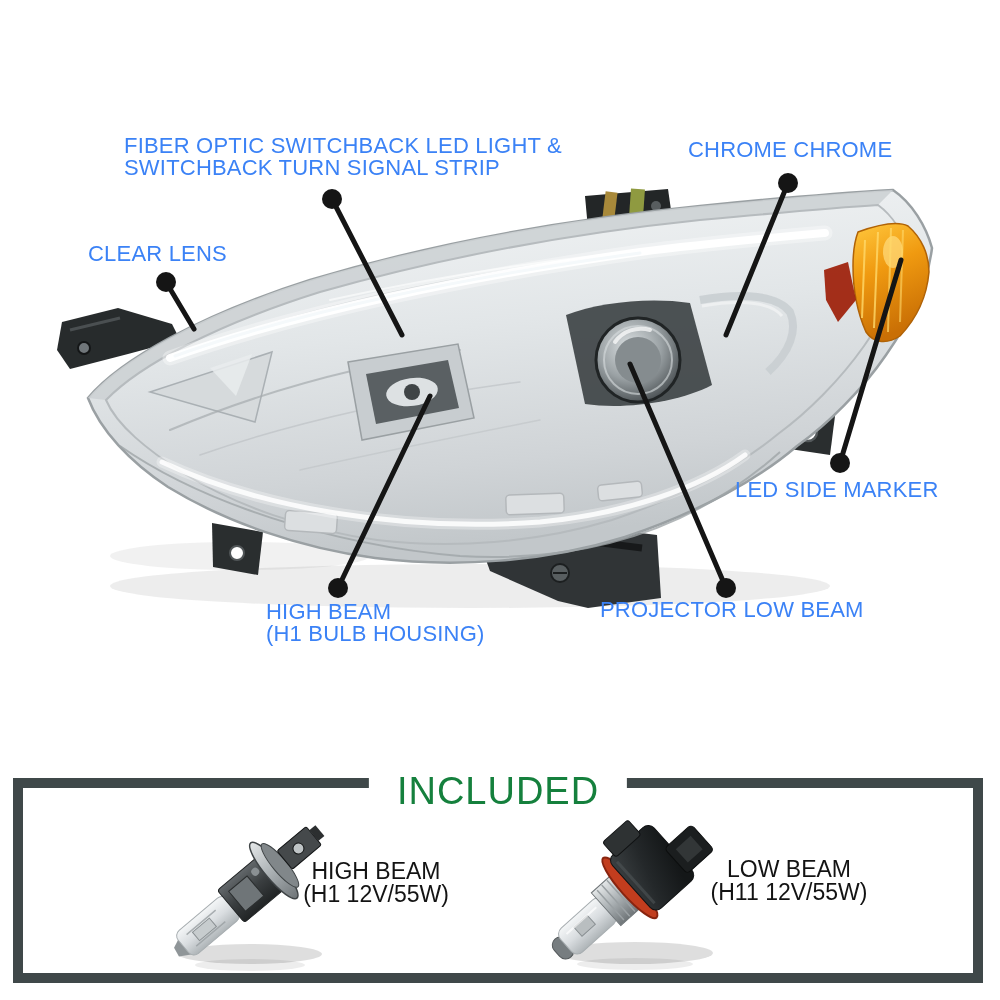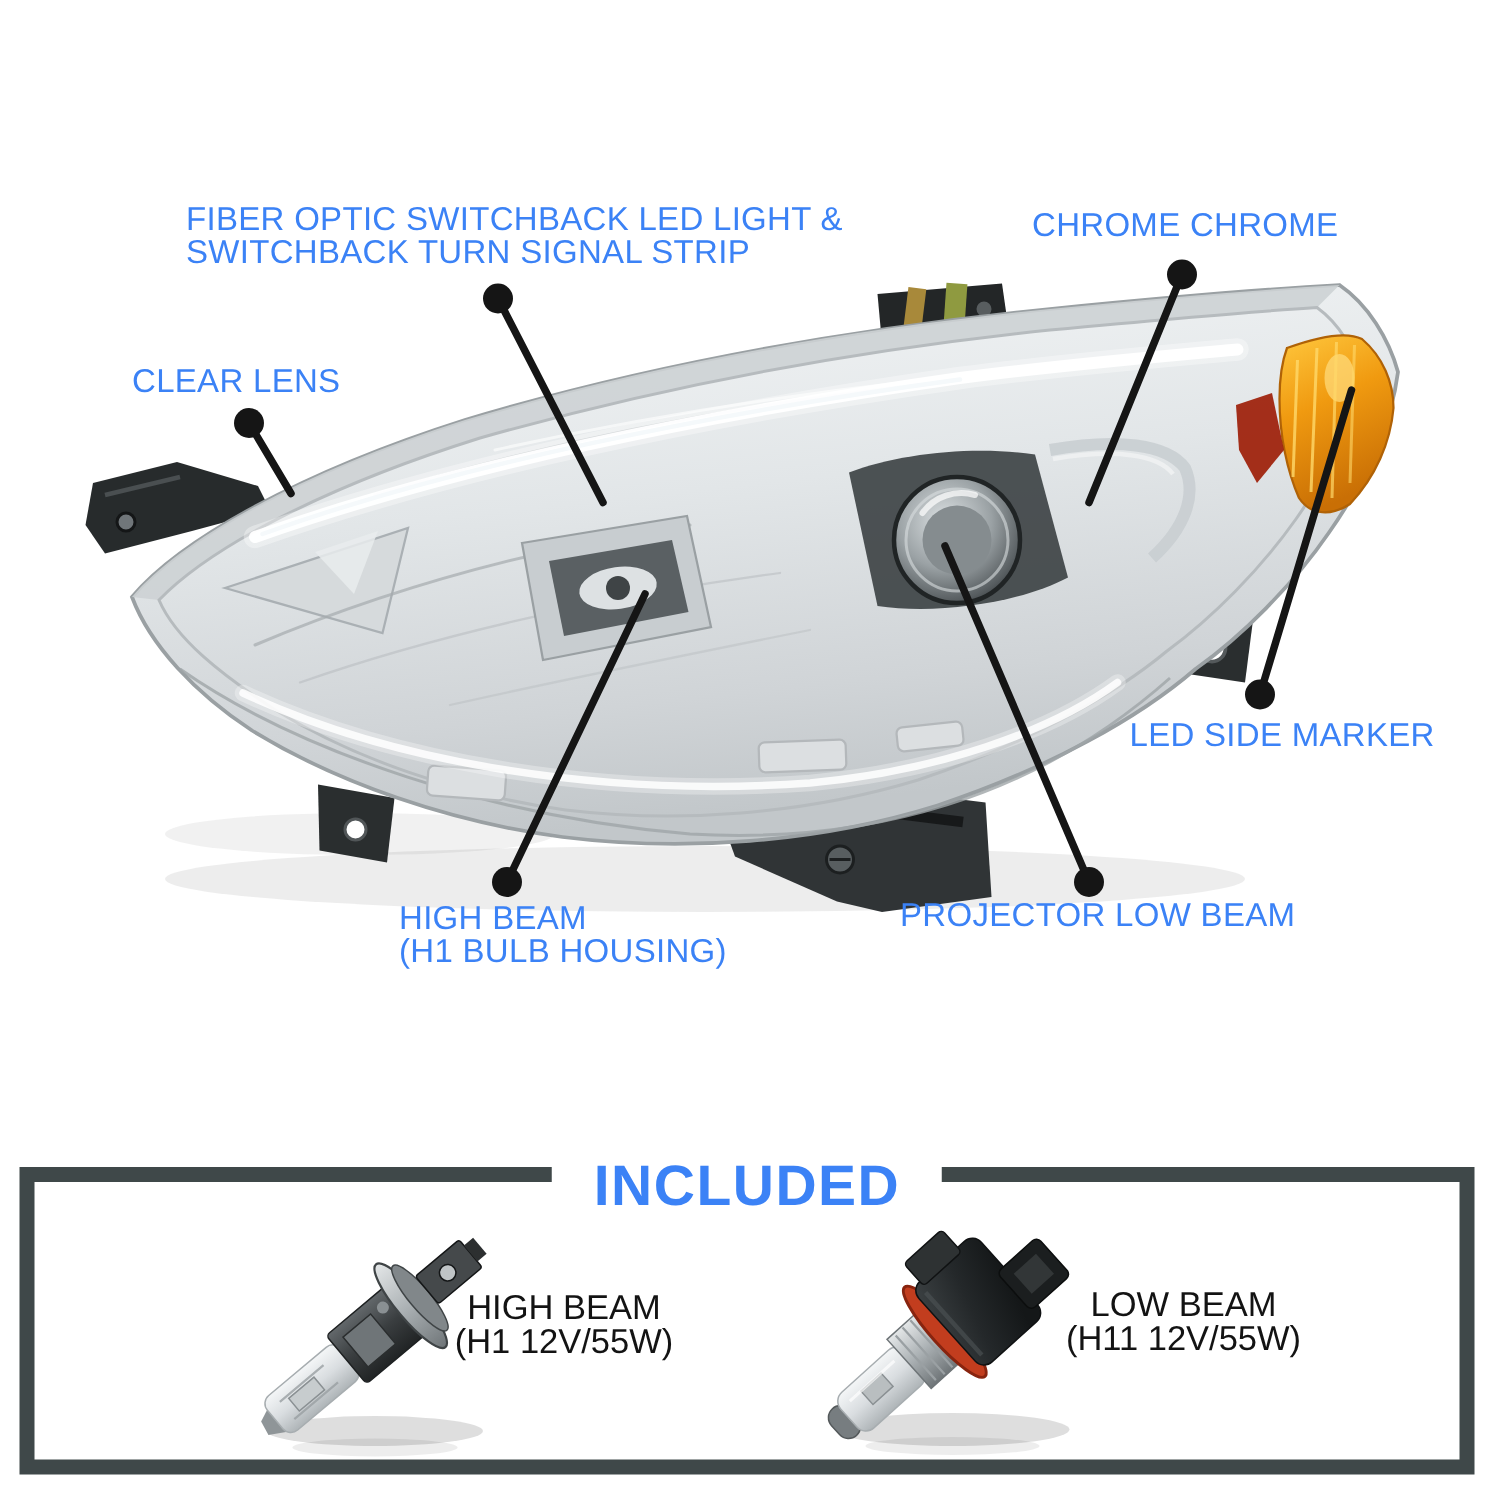--- a/index.html
+++ b/index.html
@@ -13,21 +13,21 @@
     white-space:nowrap;letter-spacing:.2px;
   }
   .callout span{display:block;}
   .included-box{
     position:absolute;left:13px;top:778px;width:970px;height:205px;
     box-sizing:border-box;border:10px solid #3f4849;background:#ffffff;z-index:1;
   }
   .included-title{
     position:absolute;left:50%;top:-19px;transform:translateX(-50%);
     background:#ffffff;padding:0 28px;font-size:38px;line-height:44px;
-    font-weight:700;letter-spacing:1px;color:#3b82f6;white-space:nowrap;
+    font-weight:400;letter-spacing:1px;color:#15803d;white-space:nowrap;
   }
   .bulb-label{
     position:absolute;z-index:3;font-size:23px;line-height:23px;
     text-align:center;color:#131313;white-space:nowrap;
   }
   .bulb-label span{display:block;}
 </style>
 </head>
 <body>
 
@@ -242,21 +242,21 @@
   <div class="callout" style="left:124px;top:135px;">
     <span>FIBER OPTIC SWITCHBACK LED LIGHT &amp;</span>
     <span>SWITCHBACK TURN SIGNAL STRIP</span>
   </div>
   <div class="callout" style="left:688px;top:139px;">
     <span>CHROME CHROME</span>
   </div>
   <div class="callout" style="left:88px;top:243px;text-align:right;">
     <span>CLEAR LENS</span>
   </div>
-  <div class="callout" style="left:753px;top:479px;text-align:center;">
+  <div class="callout" style="left:735px;top:479px;text-align:center;">
     <span>LED SIDE MARKER</span>
   </div>
   <div class="callout" style="left:266px;top:601px;">
     <span>HIGH BEAM</span>
     <span>(H1 BULB HOUSING)</span>
   </div>
   <div class="callout" style="left:600px;top:599px;">
     <span>PROJECTOR LOW BEAM</span>
   </div>
 

